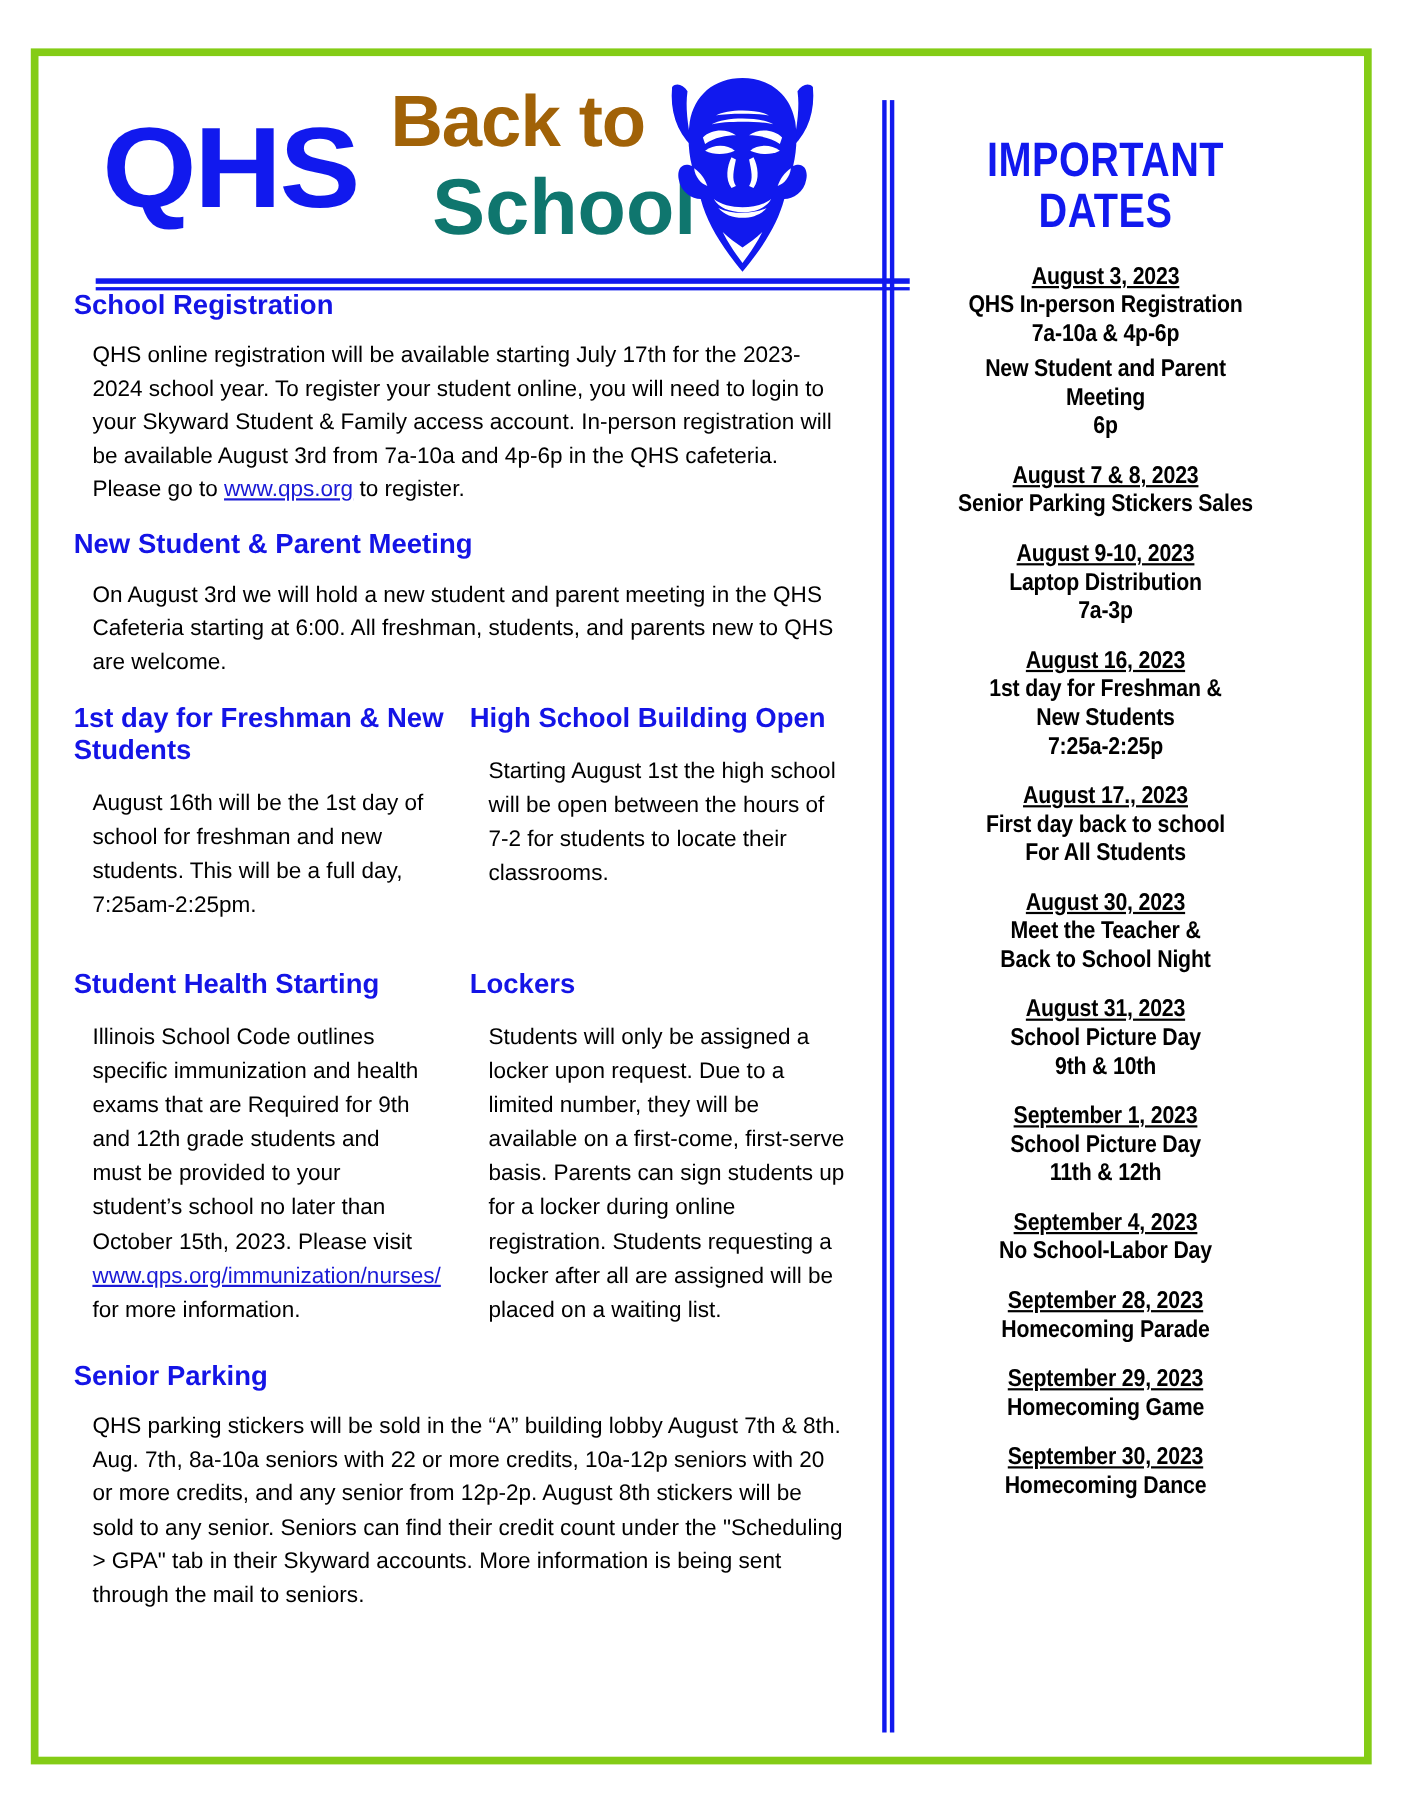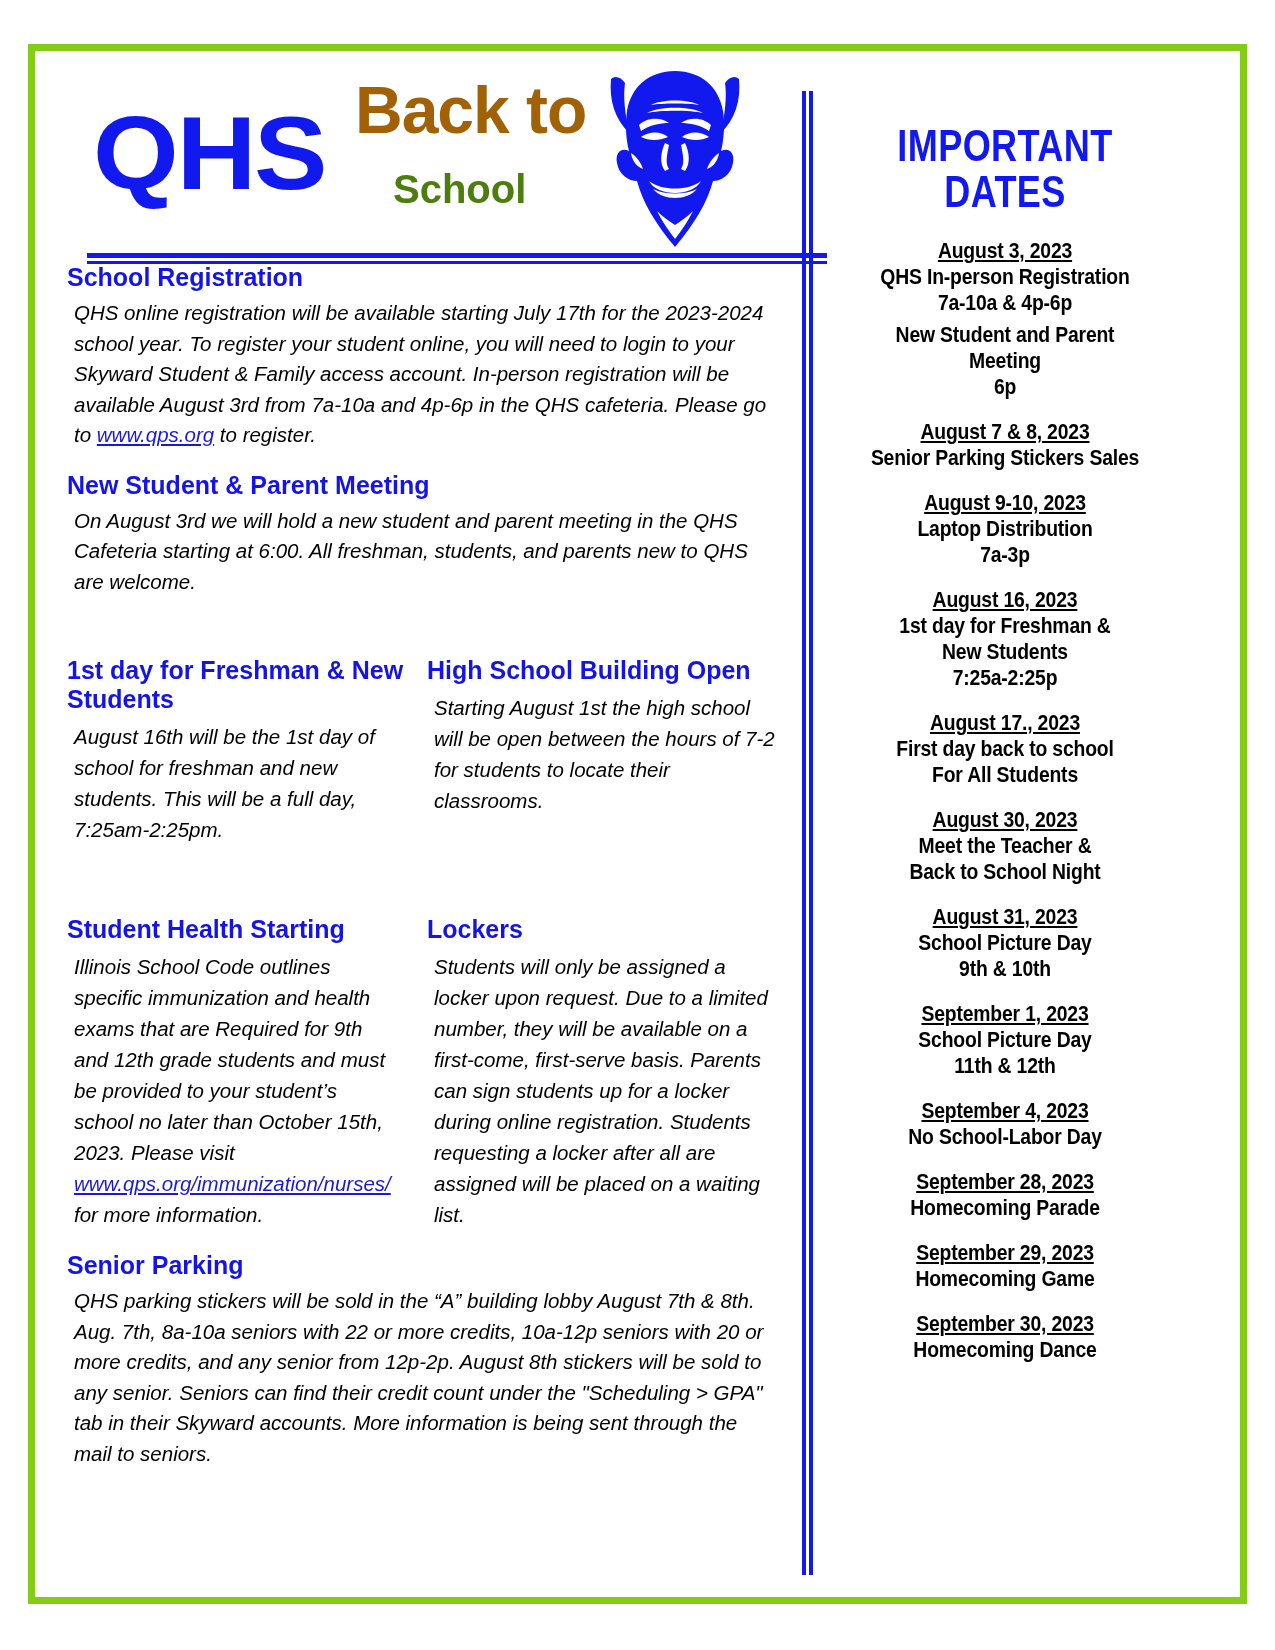--- a/index.html
+++ b/index.html
@@ -71,23 +71,23 @@
     line-height: 74px;
     color: #a16207;
     letter-spacing: -1px;
   }
   .logo-school {
     position: absolute;
     left: 290px;
     top: 95px;
     font-family: "Liberation Sans", sans-serif;
     font-weight: bold;
-    font-size: 40px;
+    font-size: 72px;
     line-height: 70px;
-    color: #4d7c0f;
+    color: #0f766e;
     letter-spacing: 0px;
     padding-left: 38px;
   }
 
   
   .mascot {
     position: absolute;
     left: 530px;
     top: 2px;
     width: 160px;
@@ -144,38 +144,37 @@
     color: #1414e6;
     font-weight: bold;
     font-size: 25px;
     line-height: 28px;
     margin: 0 0 1px 0;
   }
   .sec-body {
     color: #000000;
     font-size: 20.5px;
     line-height: 30.5px;
-    margin: 7px;
-    font-style: italic;
+    margin: 17px;
   }
   .sec-body a, .link {
     color: #1a1ad6;
     text-decoration: underline;
   }
   .block { margin-bottom: 20px; }
 
   .two-col {
     display: flex;
     gap: 22px;
     width: 720px;
   }
   .col-a { width: 338px; }
   .col-b { width: 358px; }
 
-  .two-col .sec-head { line-height: 29px; margin-top: 37px; }
+  .two-col .sec-head { line-height: 29px; }
   .two-col .sec-body { line-height: 31px; }
 
   .gap-top-1 { margin-top: 22px; }
   .gap-top-2 { margin-top: 26px; }
 
   
   .right-col {
     position: absolute;
     left: 790px;
     top: 72px;

